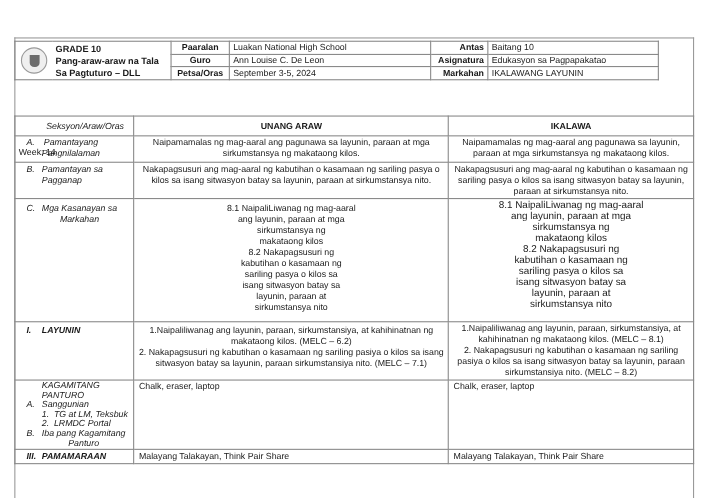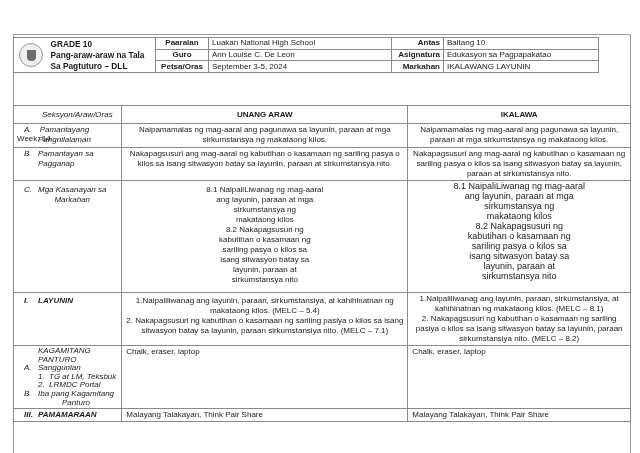--- a/index.html
+++ b/index.html
@@ -158,21 +158,21 @@
 
   <tr style="height:53px">
     <td class="c1" style="padding-top:3px">
       <div class="roman">
             <span class="mk">I.</span>
             <span>LAYUNIN</span>
           </div>
     </td>
     <td class="c2 cal lines" style="padding-top:3px">
       <div>1.Naipaliliwanag ang layunin, paraan, sirkumstansiya, at kahihinatnan ng</div>
-      <div>makataong kilos. (MELC – 5.4)</div>
+      <div>makataong kilos. (MELC – 6.2)</div>
       <div>2. Nakapagsusuri ng kabutihan o kasamaan ng sariling pasiya o kilos sa isang</div>
       <div>sitwasyon batay sa layunin, paraan sirkumstansiya nito. (MELC – 7.1)</div>
     </td>
     <td class="c3 cal lines">
       <div>1.Naipaliliwanag ang layunin, paraan, sirkumstansiya, at</div>
       <div>kahihinatnan ng makataong kilos. (MELC – 8.1)</div>
       <div>2. Nakapagsusuri ng kabutihan o kasamaan ng sariling</div>
       <div>pasiya o kilos sa isang sitwasyon batay sa layunin, paraan</div>
       <div>sirkumstansiya nito. (MELC – 8.2)</div>
     </td>

